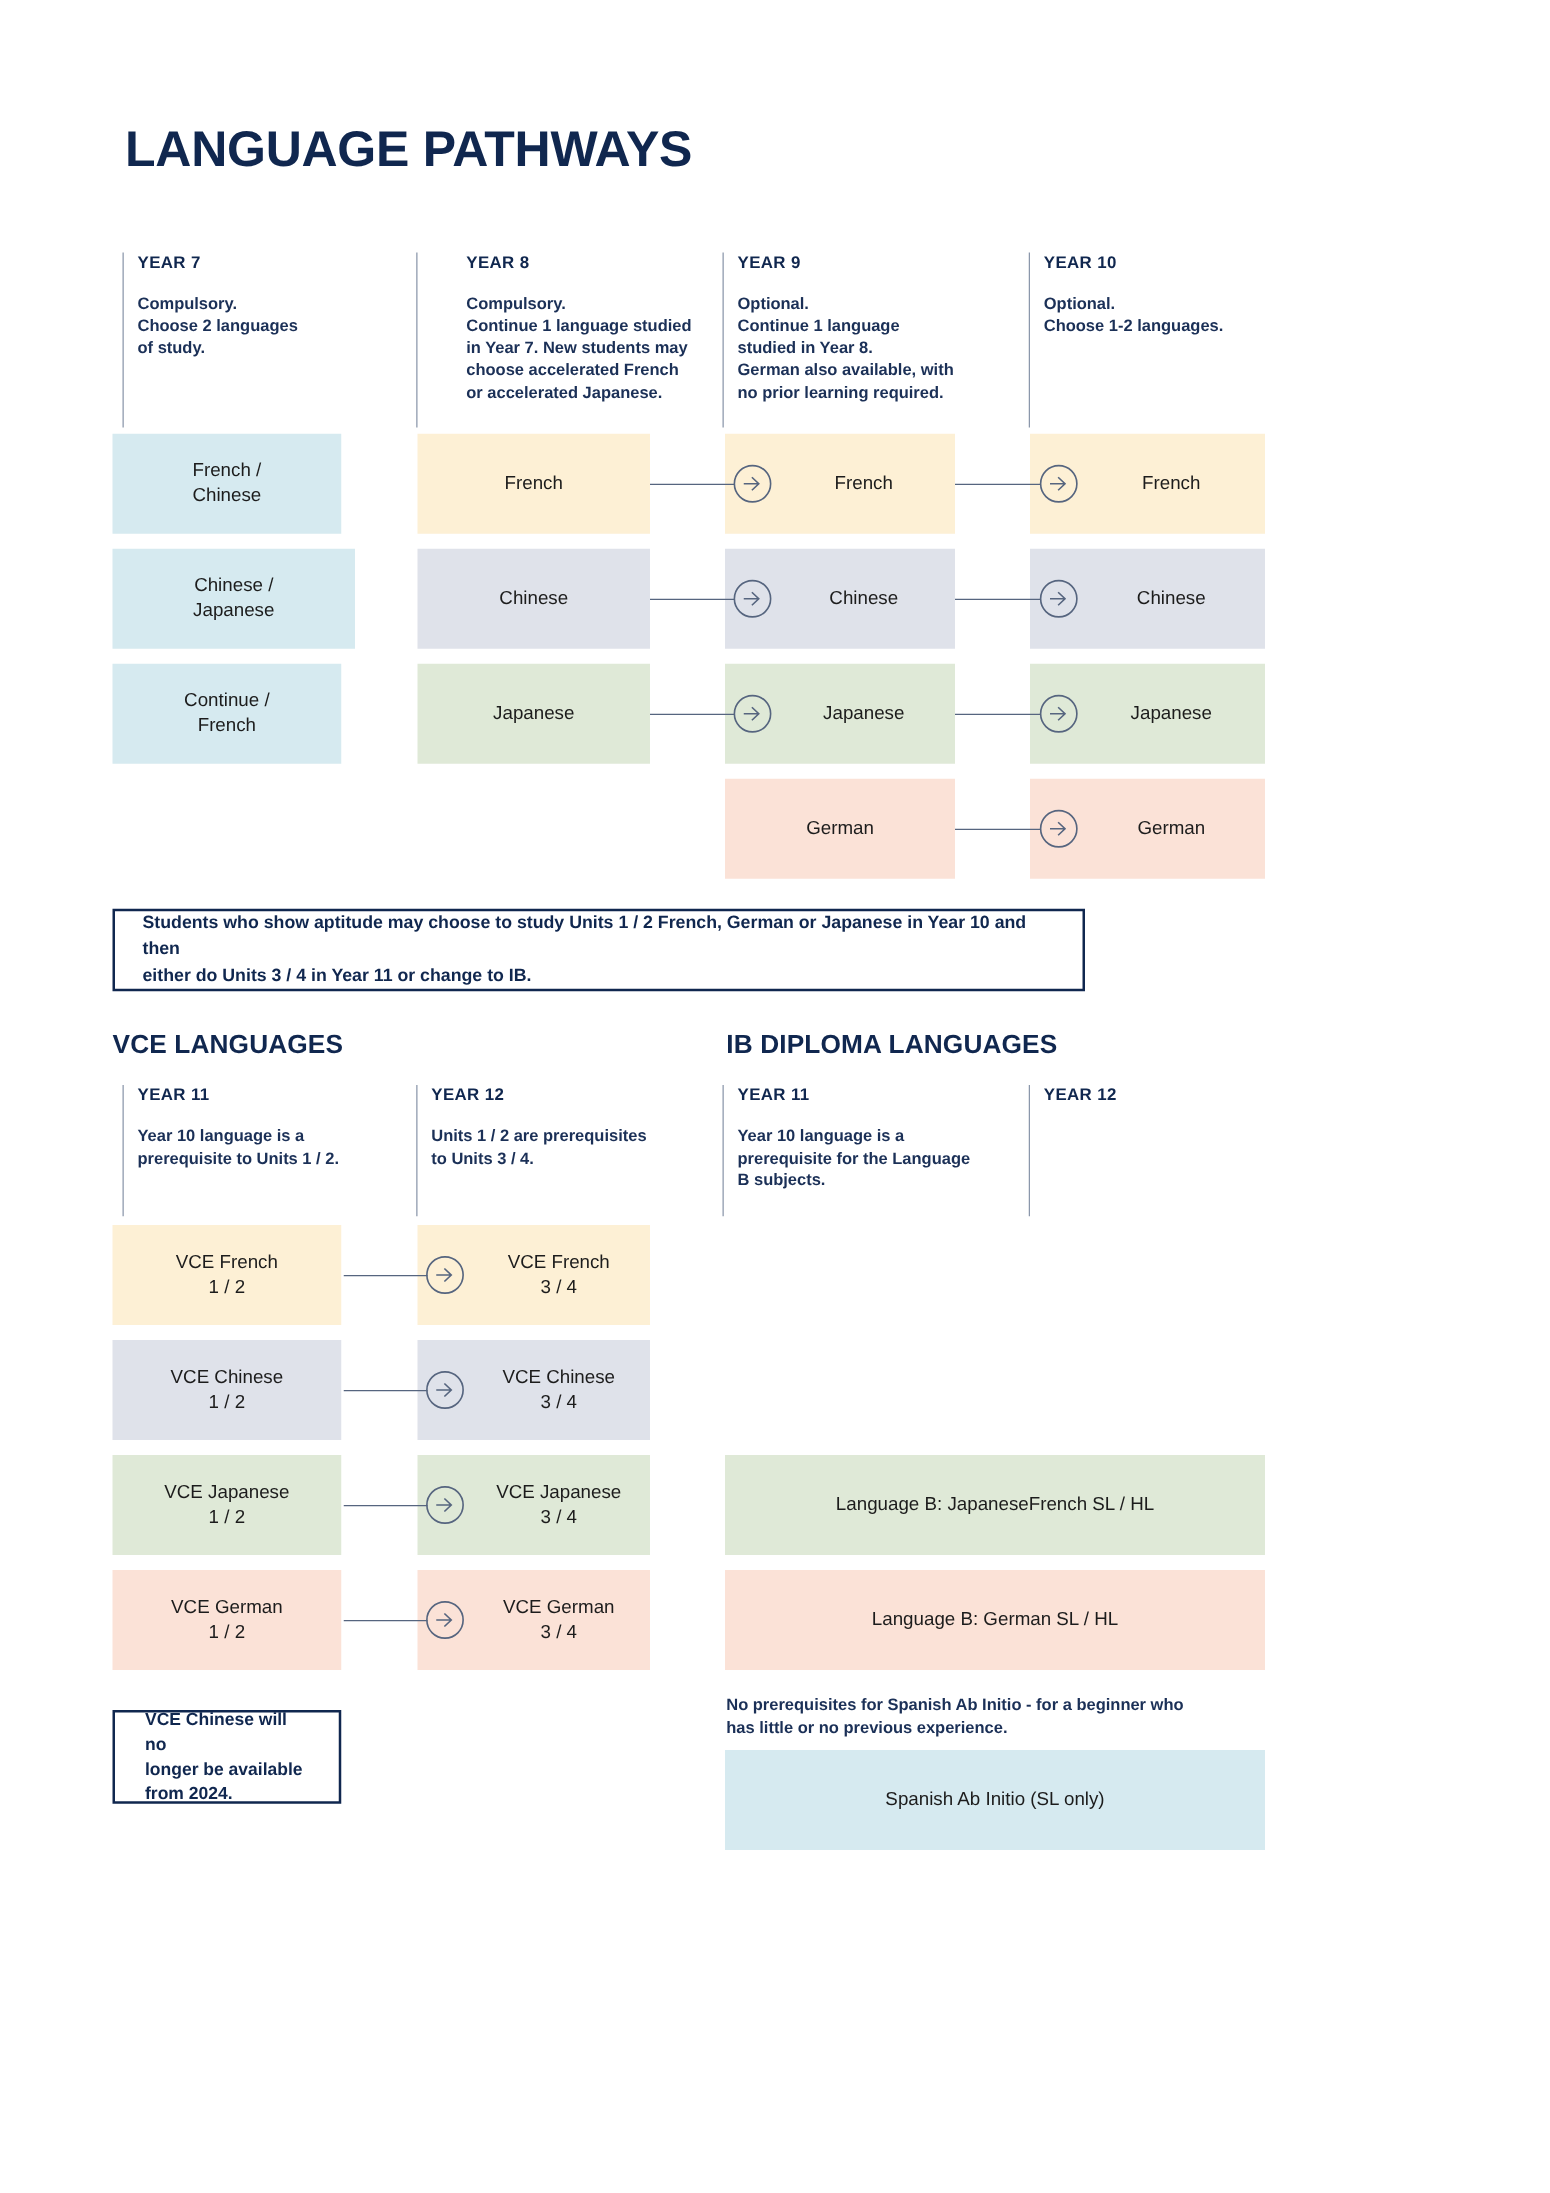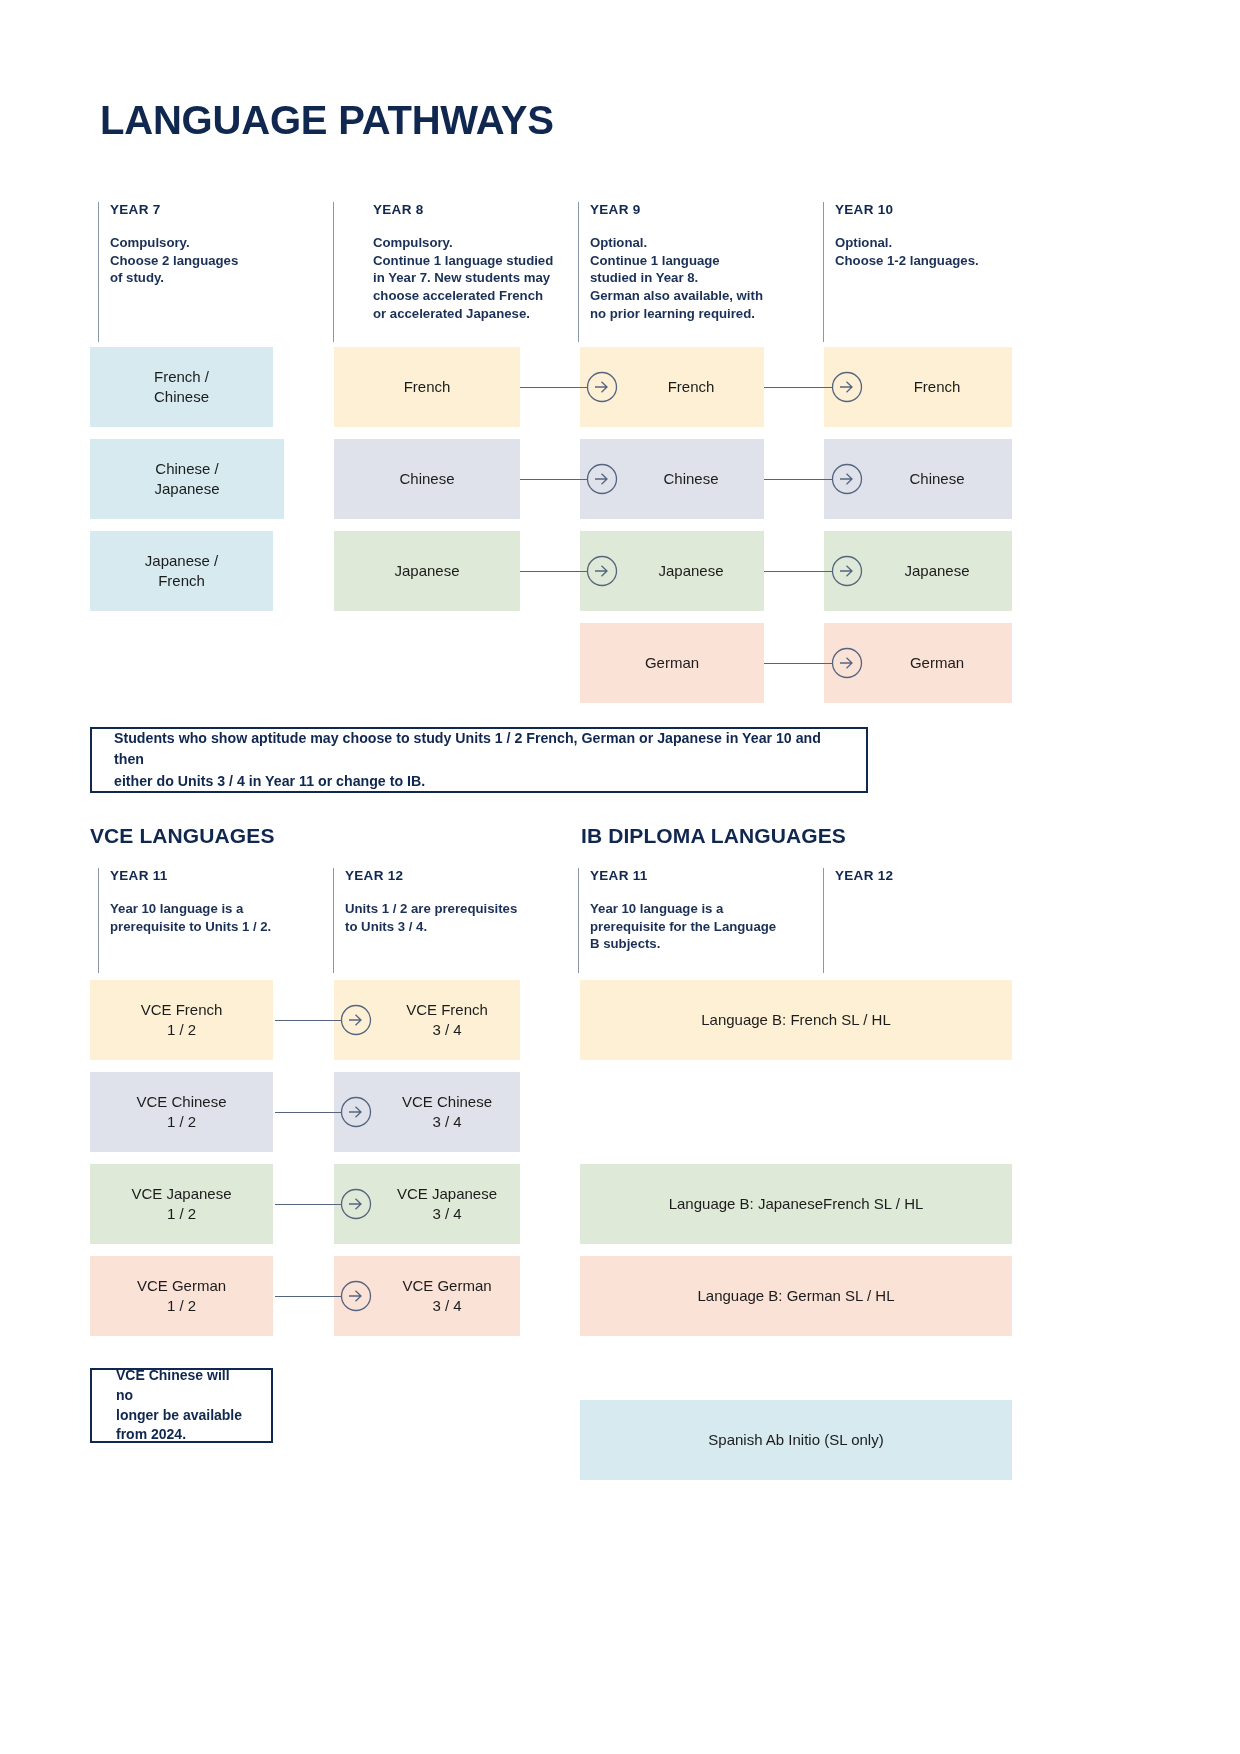--- a/index.html
+++ b/index.html
@@ -167,21 +167,21 @@
   <div class="year-col" style="left:823px; top:202px; width:200px; height:140px;">
     <div class="year-label">YEAR 10</div>
     <div class="year-desc">Optional.
 Choose 1-2 languages.</div>
   </div>
 
   <div class="lang-box c-blue" style="left:90px; top:347px; width:183px; height:80px;">French /
 Chinese</div>
   <div class="lang-box c-blue" style="left:90px; top:439px; width:194px; height:80px;">Chinese /
 Japanese</div>
-  <div class="lang-box c-blue" style="left:90px; top:531px; width:183px; height:80px;">Japanese /
+  <div class="lang-box c-blue" style="left:90px; top:531px; width:183px; height:80px;">Continue /
 French</div>
 
   <div class="lang-box c-cream" style="left:334px; top:347px; width:186px; height:80px;">French</div>
   <div class="lang-box c-grey" style="left:334px; top:439px; width:186px; height:80px;">Chinese</div>
   <div class="lang-box c-green" style="left:334px; top:531px; width:186px; height:80px;">Japanese</div>
 
   <div class="lang-box c-cream" style="left:580px; top:347px; width:184px; height:80px; padding-left:38px;">French</div>
   <div class="lang-box c-grey" style="left:580px; top:439px; width:184px; height:80px; padding-left:38px;">Chinese</div>
   <div class="lang-box c-green" style="left:580px; top:531px; width:184px; height:80px; padding-left:38px;">Japanese</div>
   <div class="lang-box c-peach" style="left:580px; top:623px; width:184px; height:80px;">German</div>
@@ -329,20 +329,21 @@
         <path d="M9 16 H21 M15.5 10.8 L21 16 L15.5 21.2" fill="none" stroke="#56657f" stroke-width="1.3"></path>
       </svg>
   </div>
 
   <div class="note-box small" style="left:90px; top:1368px; width:183px; height:75px;">
     <div class="note-text">VCE Chinese will no
 longer be available
 from 2024.</div>
   </div>
 
-  <div class="lang-box c-cream" style="left:580px; top:980px; width:432px; height:80px;">Language B: French SL / HL</div>
   <div class="lang-box c-green" style="left:580px; top:1164px; width:432px; height:80px;">Language B: JapaneseFrench SL / HL</div>
   <div class="lang-box c-peach" style="left:580px; top:1256px; width:432px; height:80px;">Language B: German SL / HL</div>
 
+  <div class="free-text" style="left:581px; top:1355px; width:440px;">No prerequisites for Spanish Ab Initio - for a beginner who
+has little or no previous experience.</div>
 
   <div class="lang-box c-blue" style="left:580px; top:1400px; width:432px; height:80px;">Spanish Ab Initio (SL only)</div>
 
 </div>
 
 </body></html>

